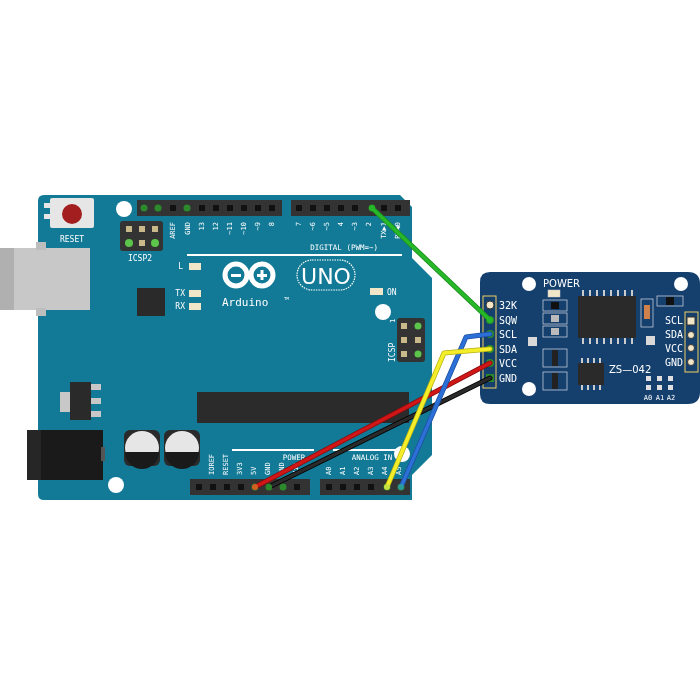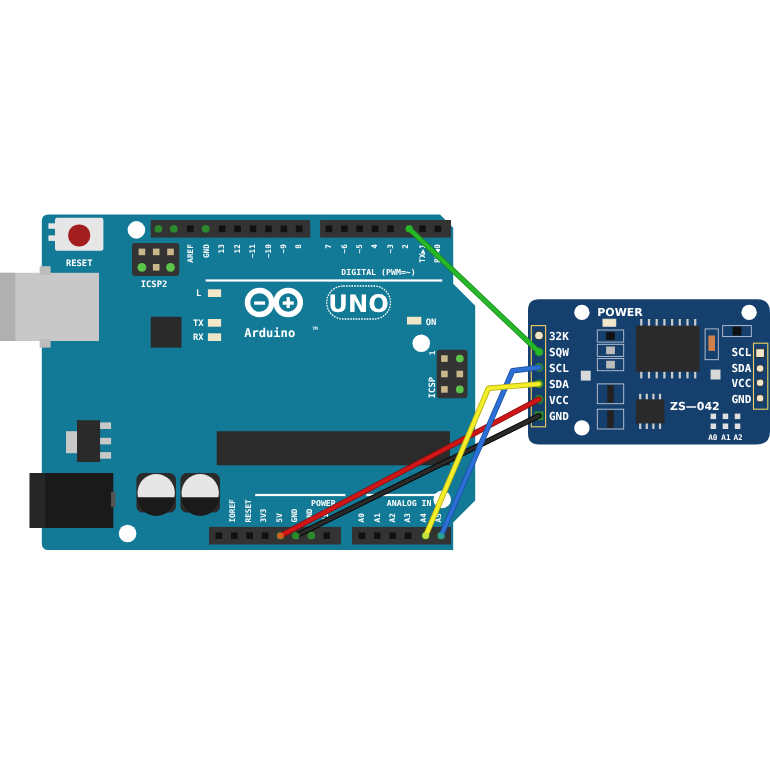--- a/index.html
+++ b/index.html
@@ -1,17 +1,17 @@
 <!DOCTYPE html>
 <html><head>
 <meta charset="utf-8">
 <style>
   html, body { margin:0; padding:0; background:#ffffff; }
   body { width:700px; height:700px; overflow:hidden; position:relative; font-family:"DejaVu Sans", sans-serif; }
-  #stage { position:absolute; left:0; top:0; width:700px; height:700px;font-weight:bold; }
+  #stage { position:absolute; left:0; top:0; width:700px; height:700px; }
   svg text { font-family:"DejaVu Sans Mono", monospace; }
   .lbl-w { fill:#ffffff; }
   .mod-lbl { font-family:"DejaVu Sans", sans-serif; fill:#ffffff; }
 </style>
 </head>
 <body>
 
 <div id="stage">
 <svg width="700" height="700" viewBox="0 0 700 700" xmlns="http://www.w3.org/2000/svg">
 

